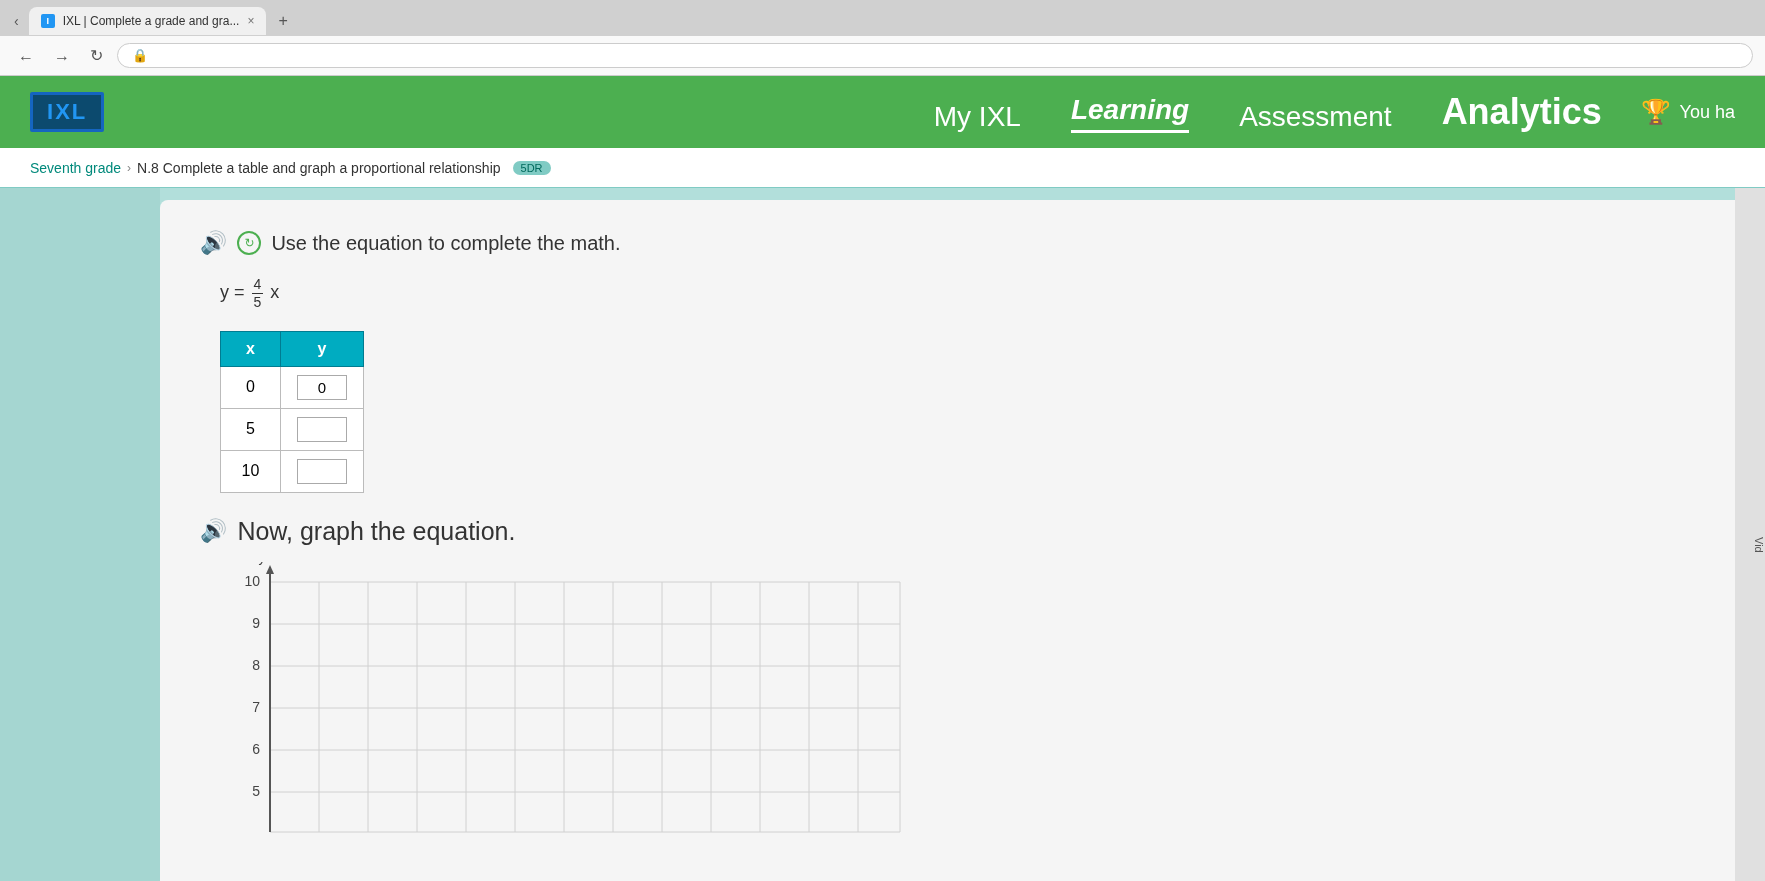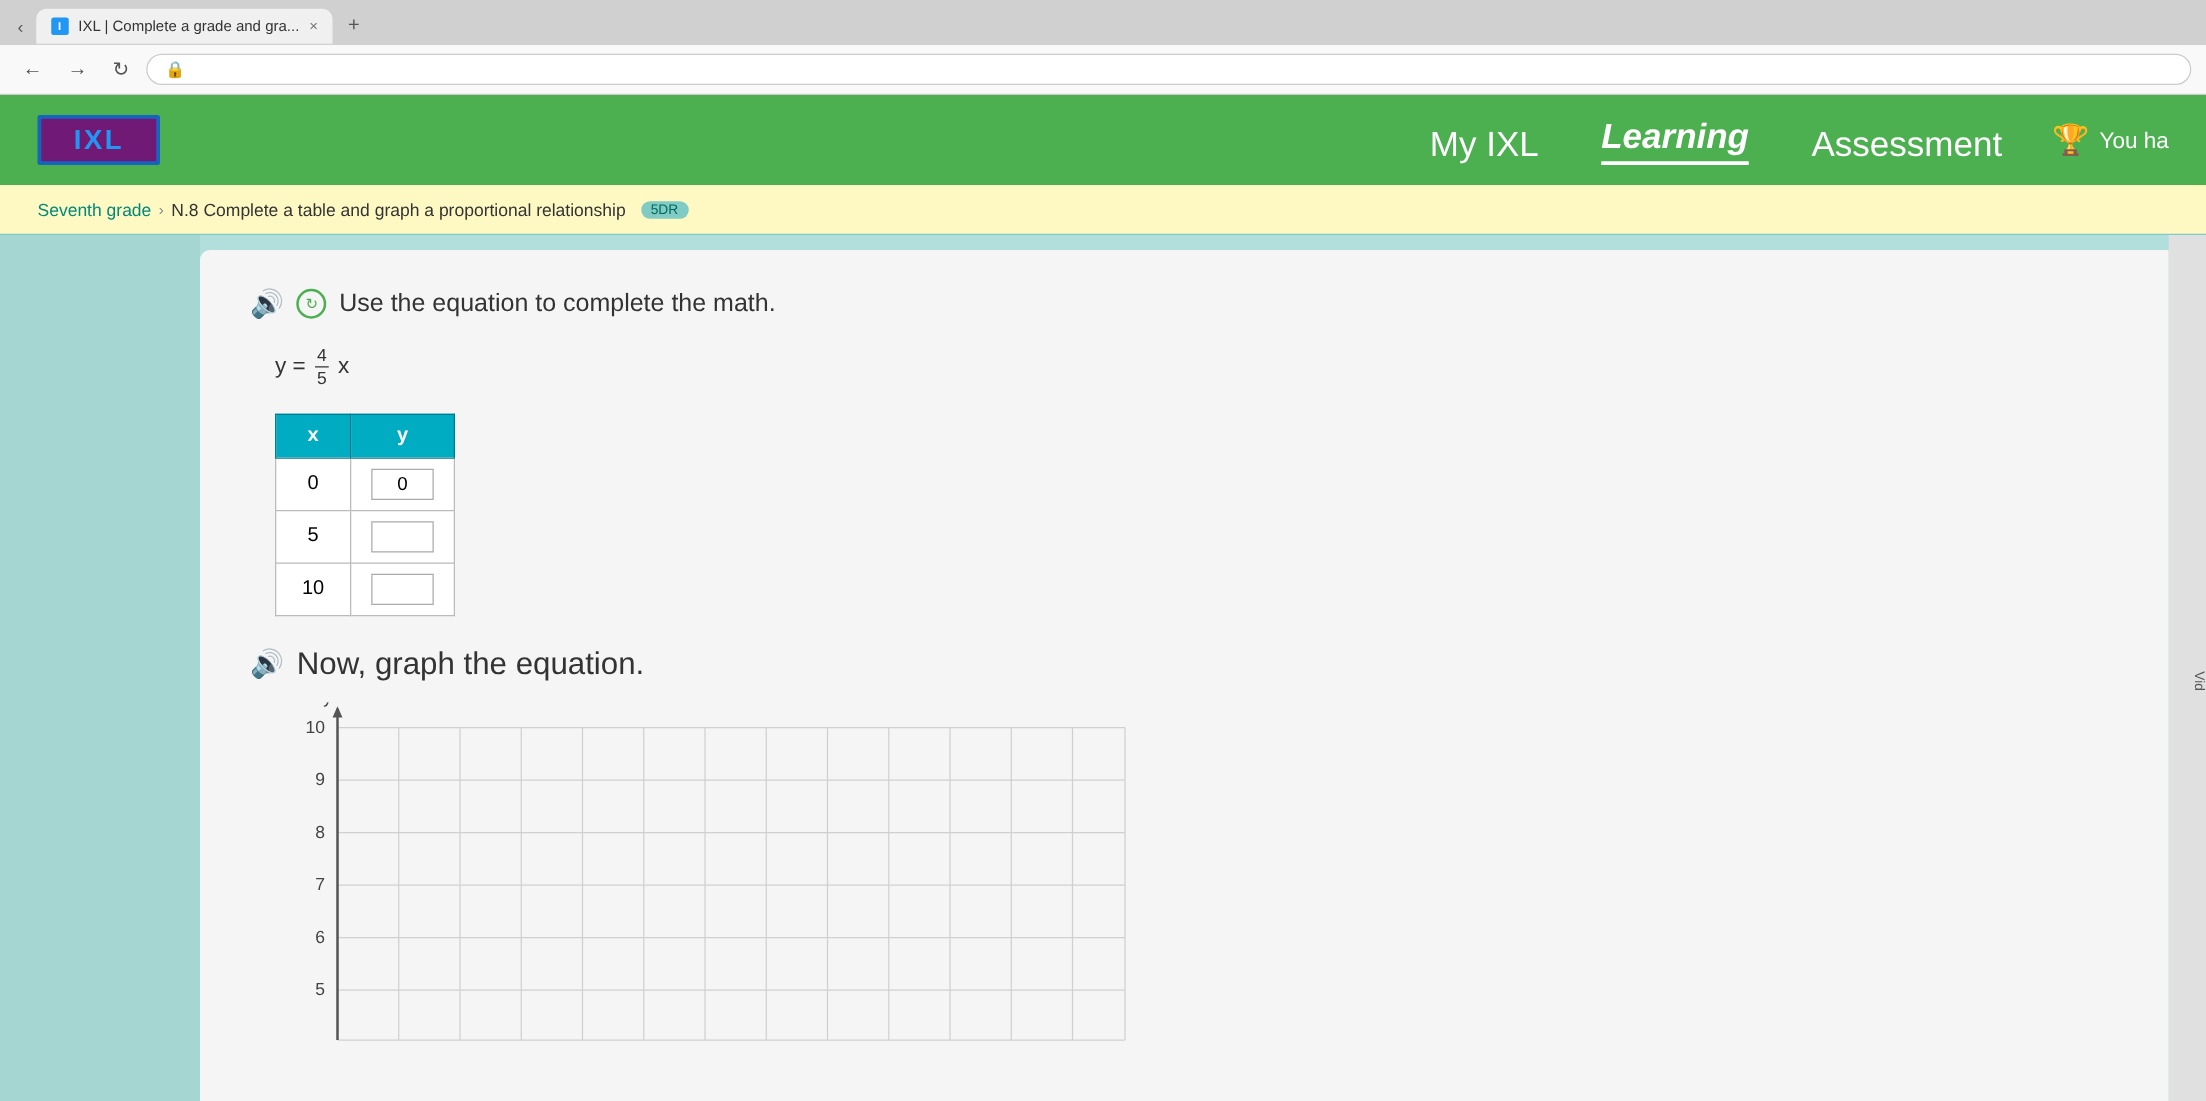--- a/index.html
+++ b/index.html
@@ -101,23 +101,23 @@
     
     .ixl-header {
       background: #4caf50;
       display: flex;
       align-items: center;
       padding: 0 30px;
       height: 72px;
       position: relative;
     }
     .ixl-logo {
-      background: #701a75;
+      background: #0c4a6e;
       border: 3px solid #1565c0;
-      padding: 4px 26px;
+      padding: 4px 14px;
       font-size: 22px;
       font-weight: bold;
       color: #1565c0;
       letter-spacing: 2px;
       cursor: pointer;
       border-radius: 2px;
     }
     .ixl-logo-i { color: #2196f3; }
     .ixl-logo-x { color: #2196f3; }
     .ixl-logo-l { color: #2196f3; }
@@ -154,21 +154,21 @@
       color: white;
       font-size: 18px;
       gap: 8px;
     }
     .trophy-icon {
       font-size: 24px;
     }
 
     
     .breadcrumb-bar {
-      background: #fef9c3;
+      background: #ffffff;
       padding: 8px 30px;
       display: flex;
       align-items: center;
       gap: 6px;
       font-size: 14px;
       color: #444;
       height: 40px;
       border-bottom: 1px solid #80cbc4;
     }
     .breadcrumb-link {
@@ -366,20 +366,21 @@
 </div>
 
 <div class="ixl-header">
   <div class="ixl-logo">
     <span class="ixl-logo-i">I</span><span class="ixl-logo-x">X</span><span class="ixl-logo-l">L</span>
   </div>
   <div class="nav-links">
     <span class="nav-link">My IXL</span>
     <span class="nav-link active">Learning</span>
     <span class="nav-link">Assessment</span>
+    <span class="analytics-link">Analytics</span>
   </div>
   <div class="user-area">
     <span class="trophy-icon">🏆</span>
     <span>You ha</span>
   </div>
 </div>
 
 <div class="breadcrumb-bar">
   <span class="breadcrumb-link">Seventh grade</span>
   <span class="breadcrumb-sep">›</span>

